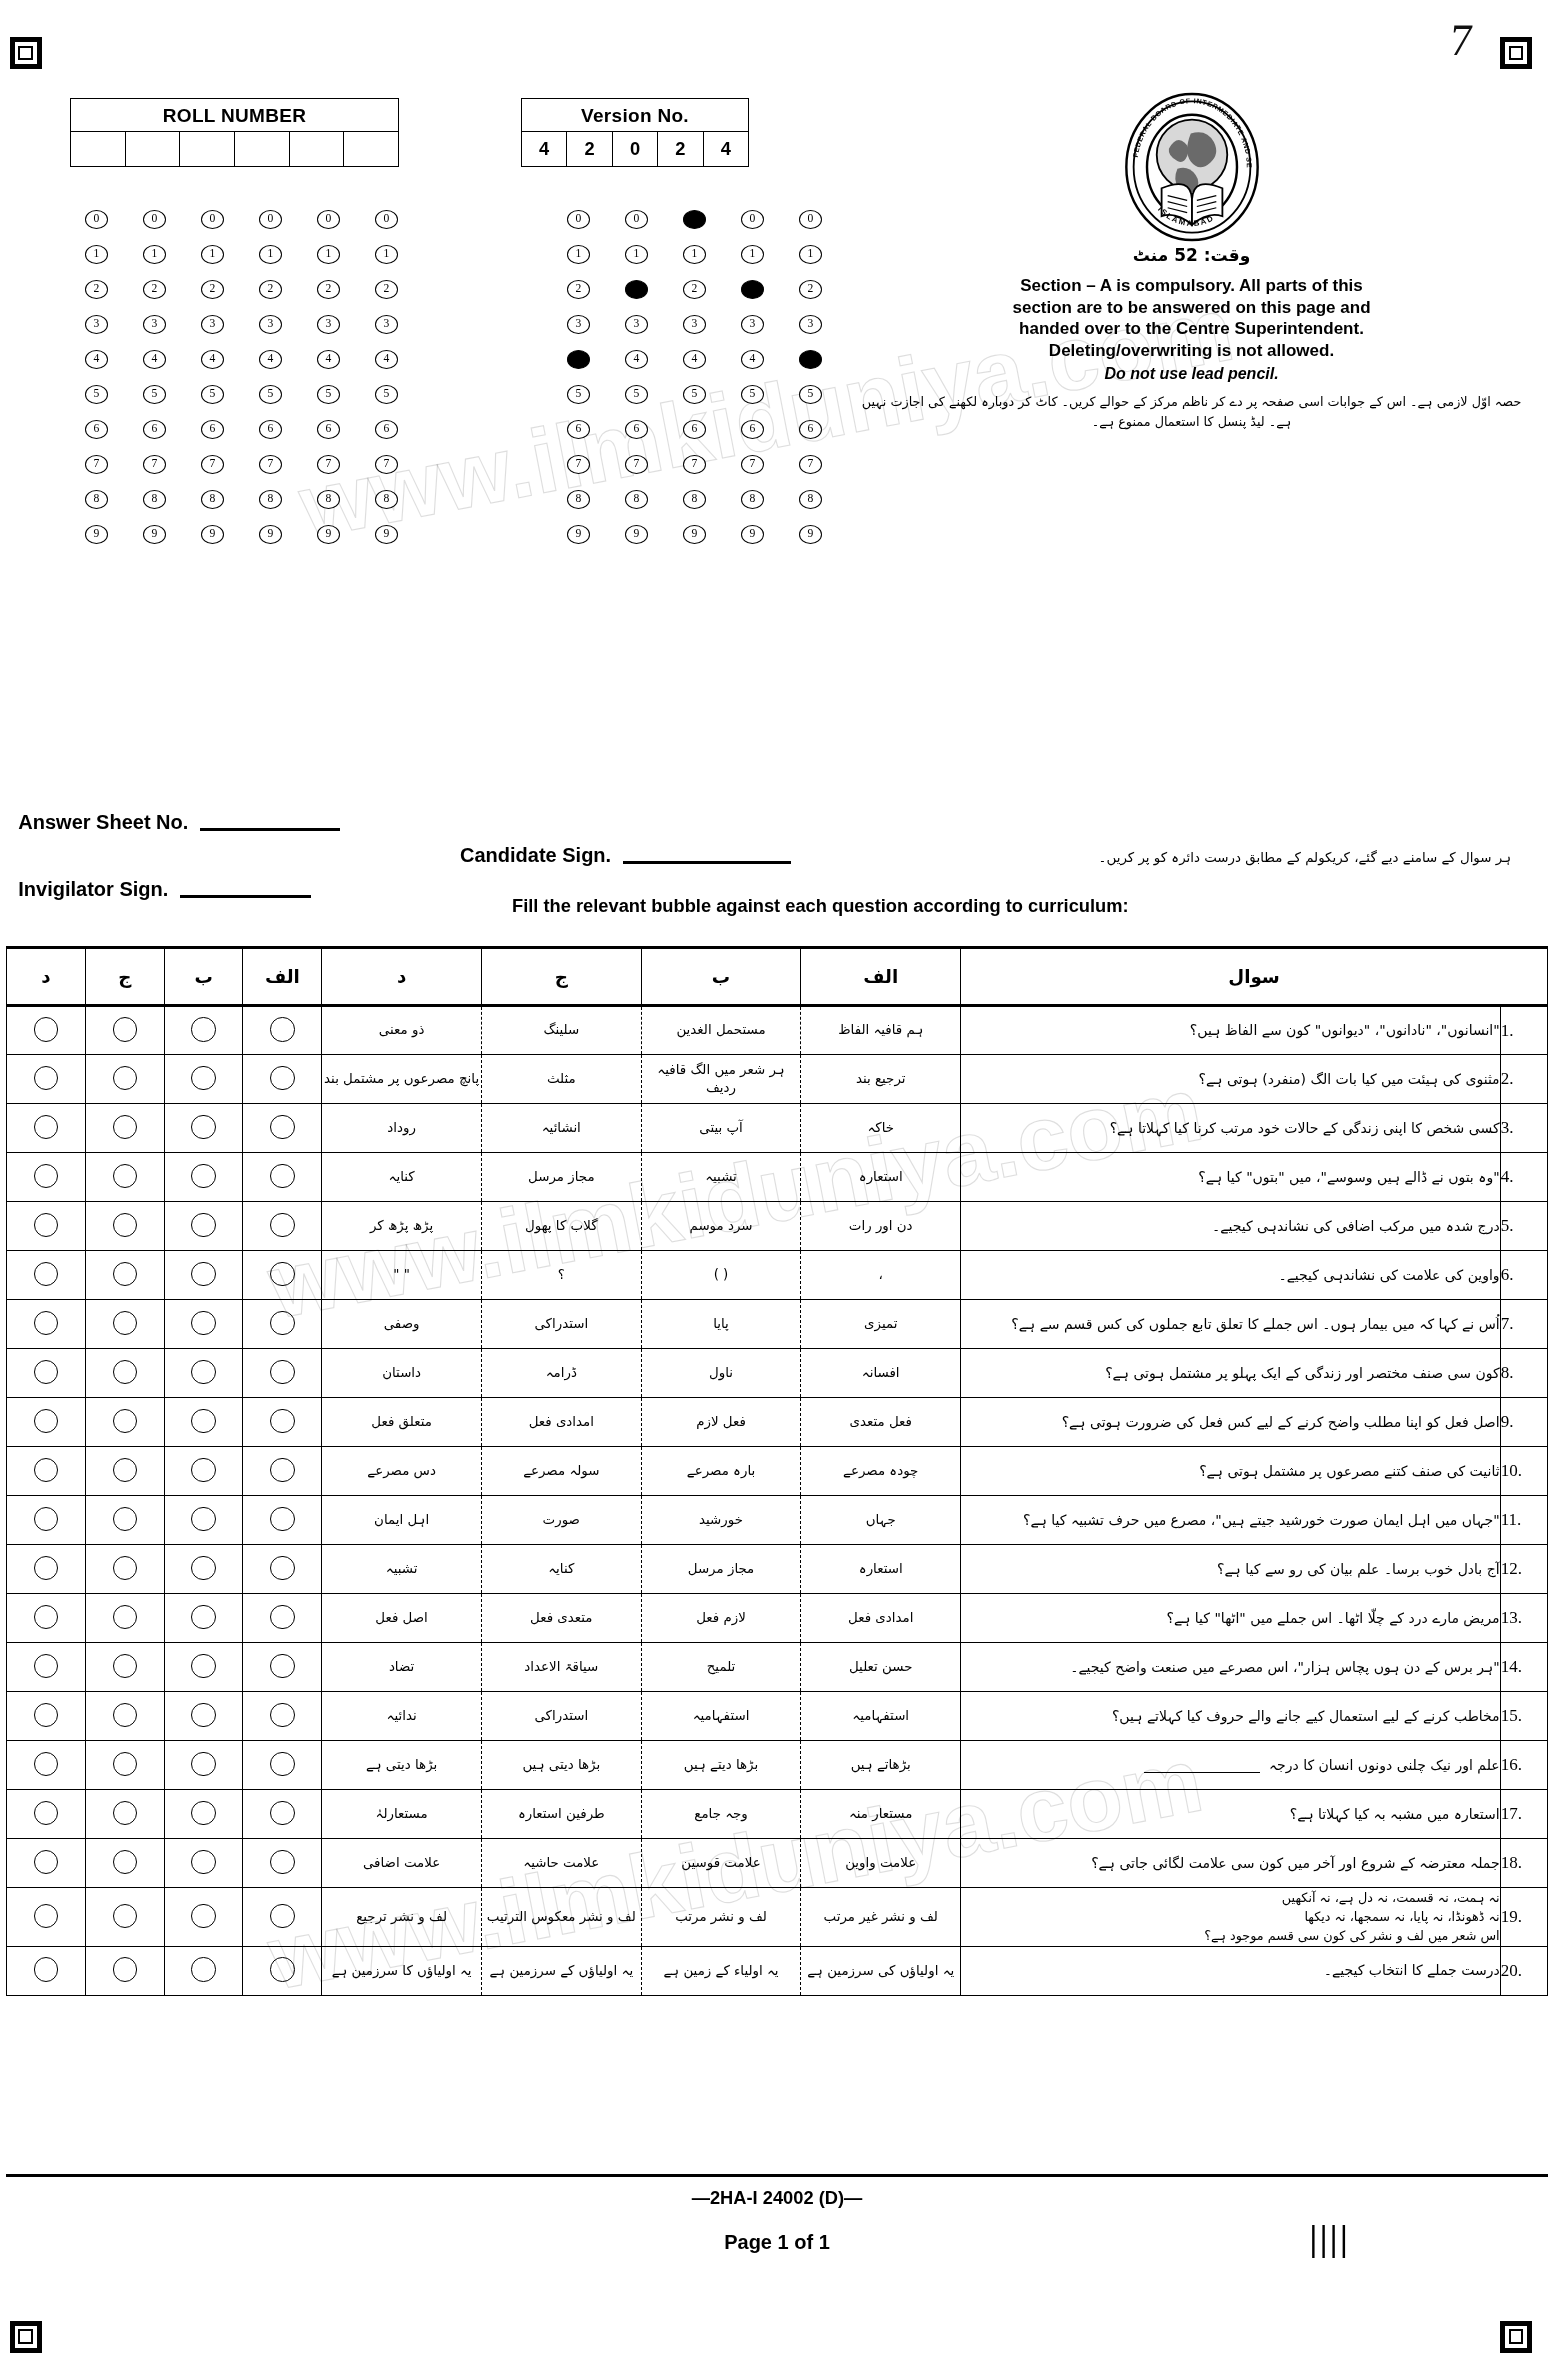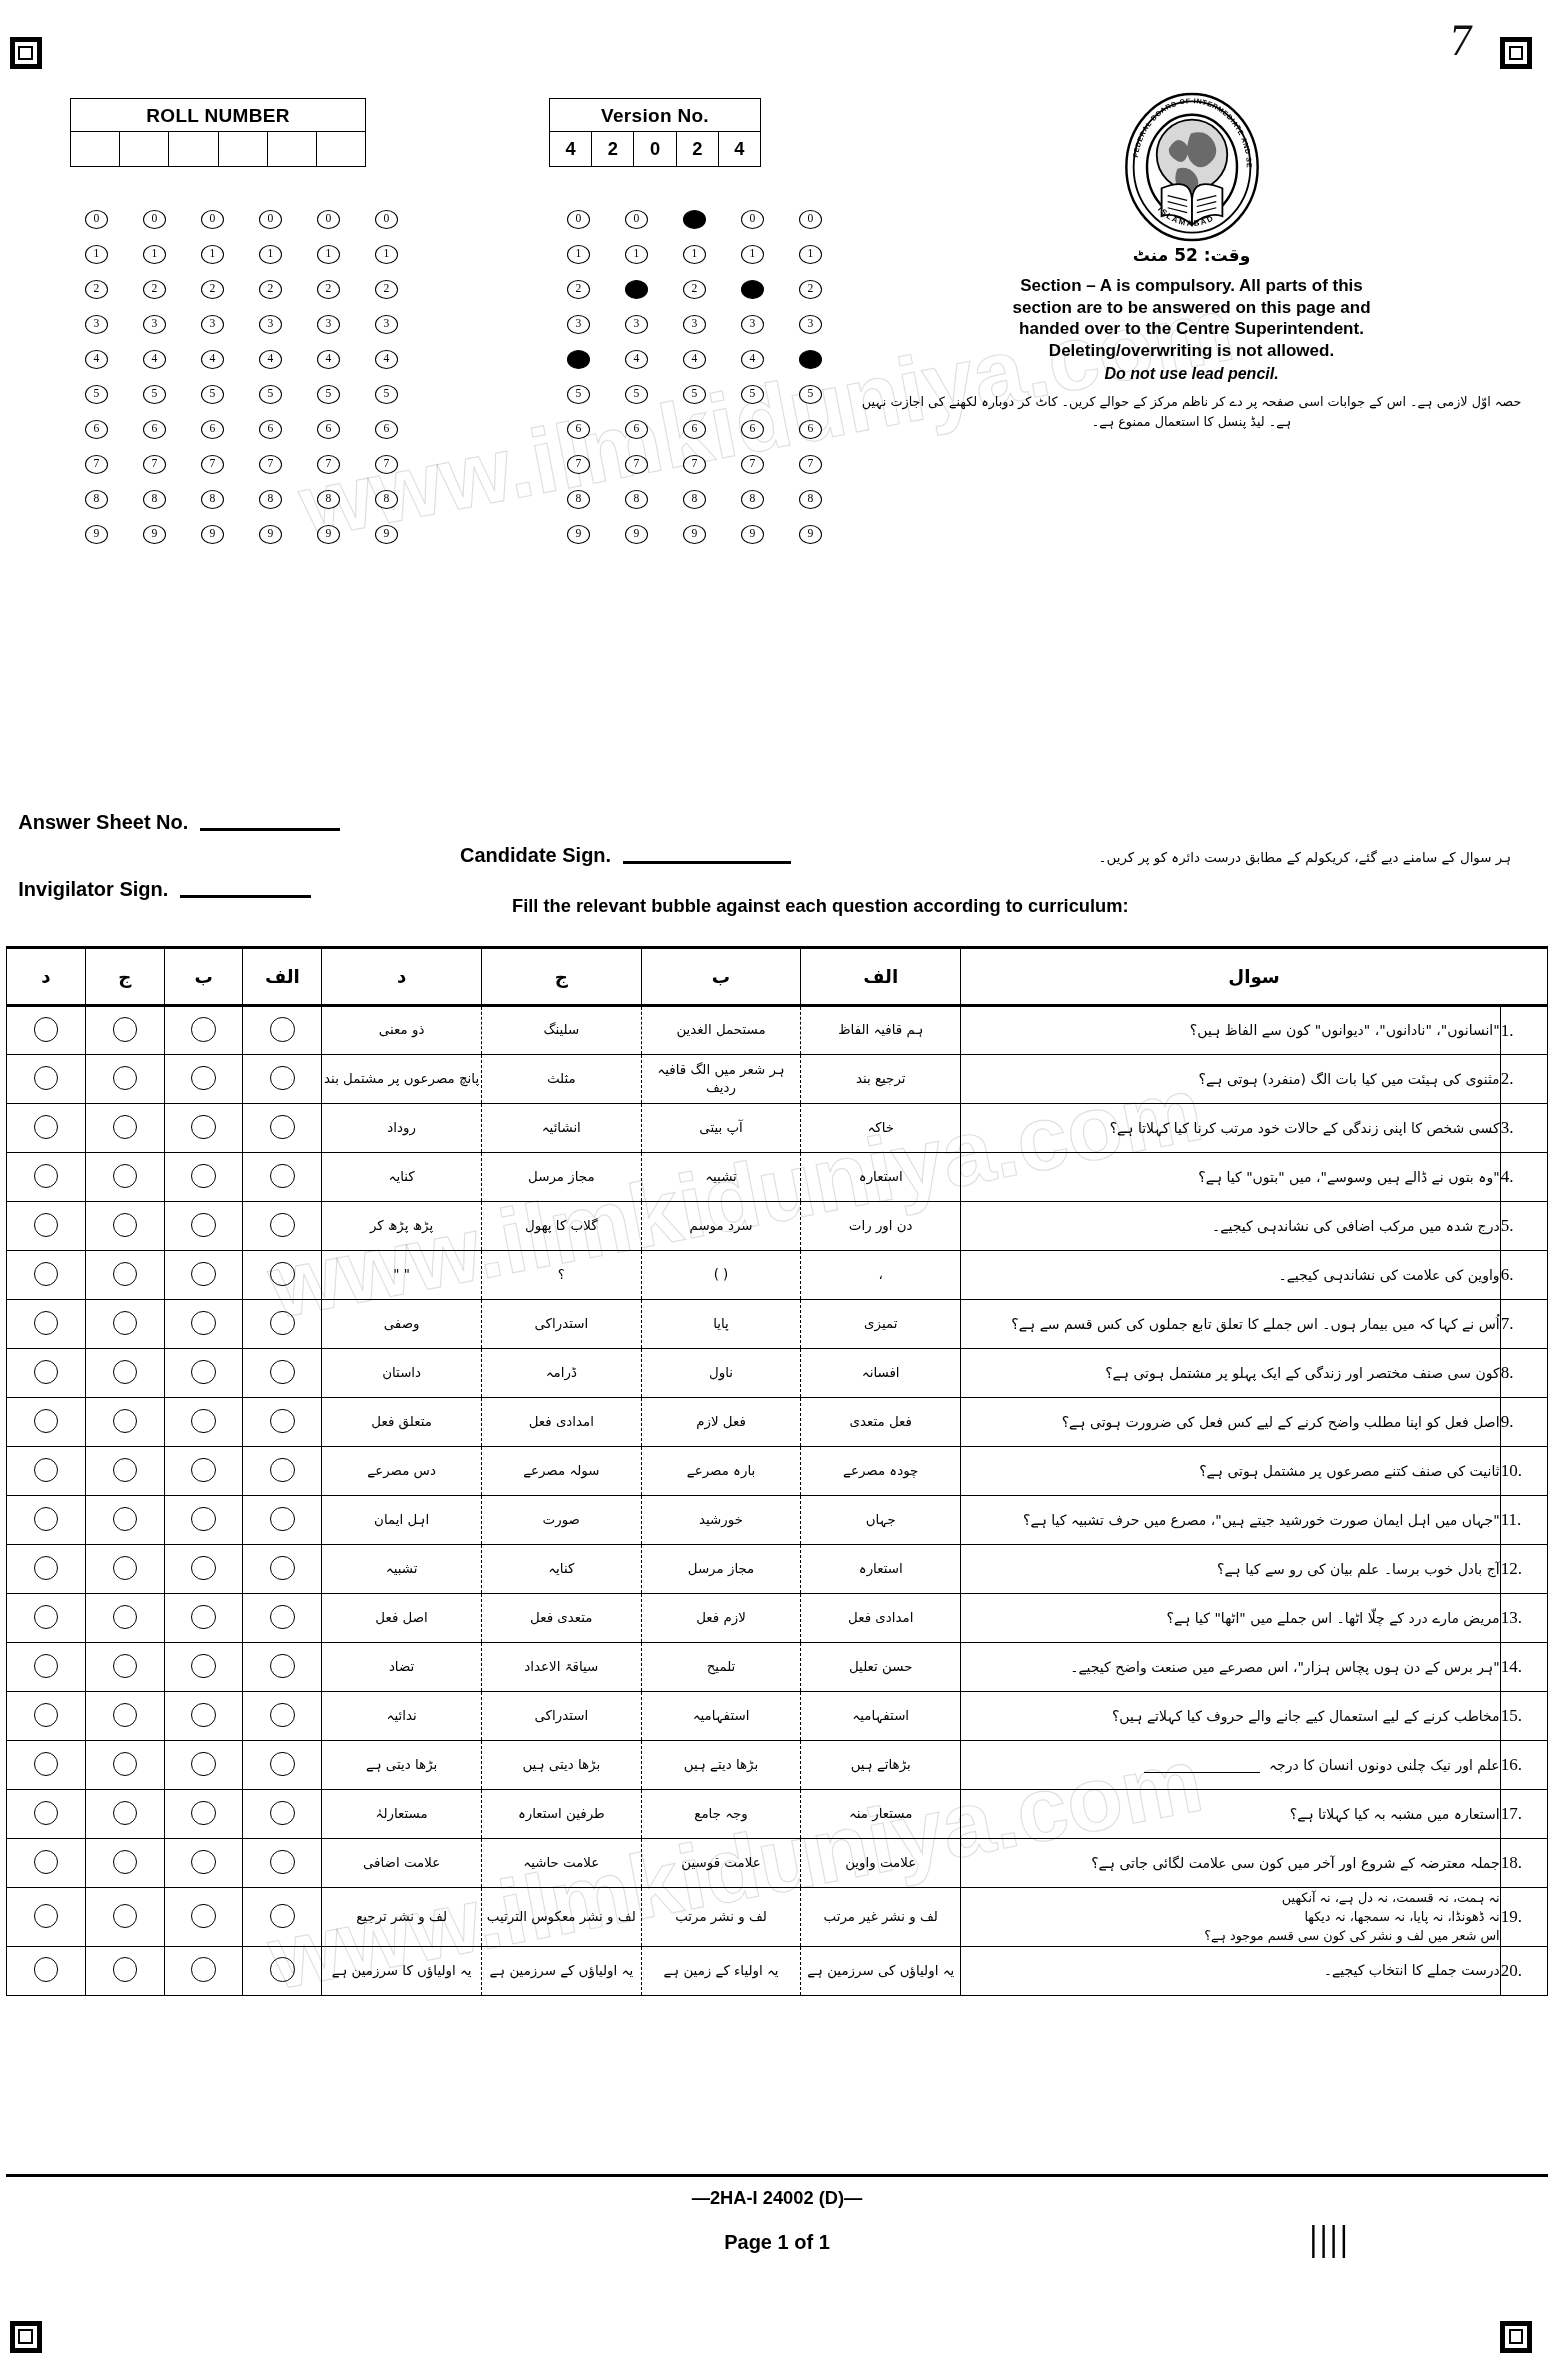--- a/index.html
+++ b/index.html
@@ -67,22 +67,22 @@
     height: 34px;
     border-right: 1.2px solid #000;
     display: flex;
     align-items: center;
     justify-content: center;
     font-weight: bold;
     font-size: 18.3px;
   }
   .gb-cells .cell:last-child { border-right: none; }
 
-  #roll-box    { left: 70px; top: 98px; width: 296px; }
-  #version-box { left: 549px; top: 98px; width: 212px; }
+  #roll-box    { left: 70px; top: 98px; width: 329px; }
+  #version-box { left: 521px; top: 98px; width: 228px; }
 
   
   .bubble-grid { position: absolute; }
   .bubble-row { display: flex; }
   .bub {
     width: 23px; height: 19px;
     border: 1.8px solid #000;
     border-radius: 50%;
     box-sizing: border-box;
     font-size: 11.6px;

